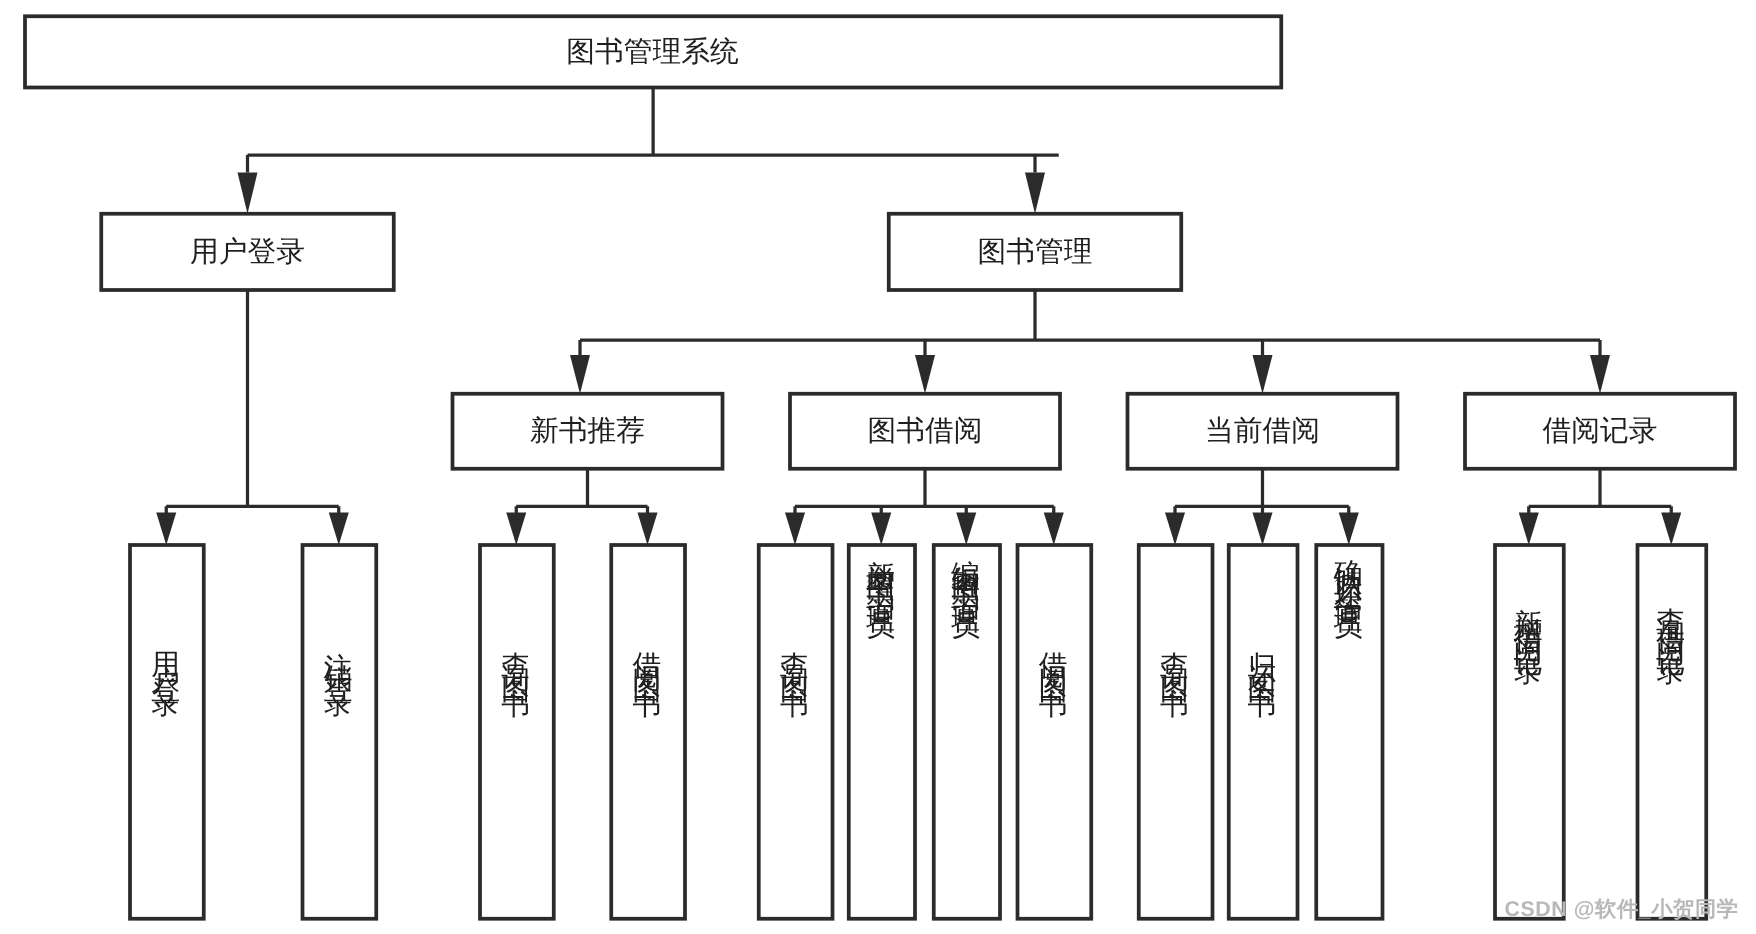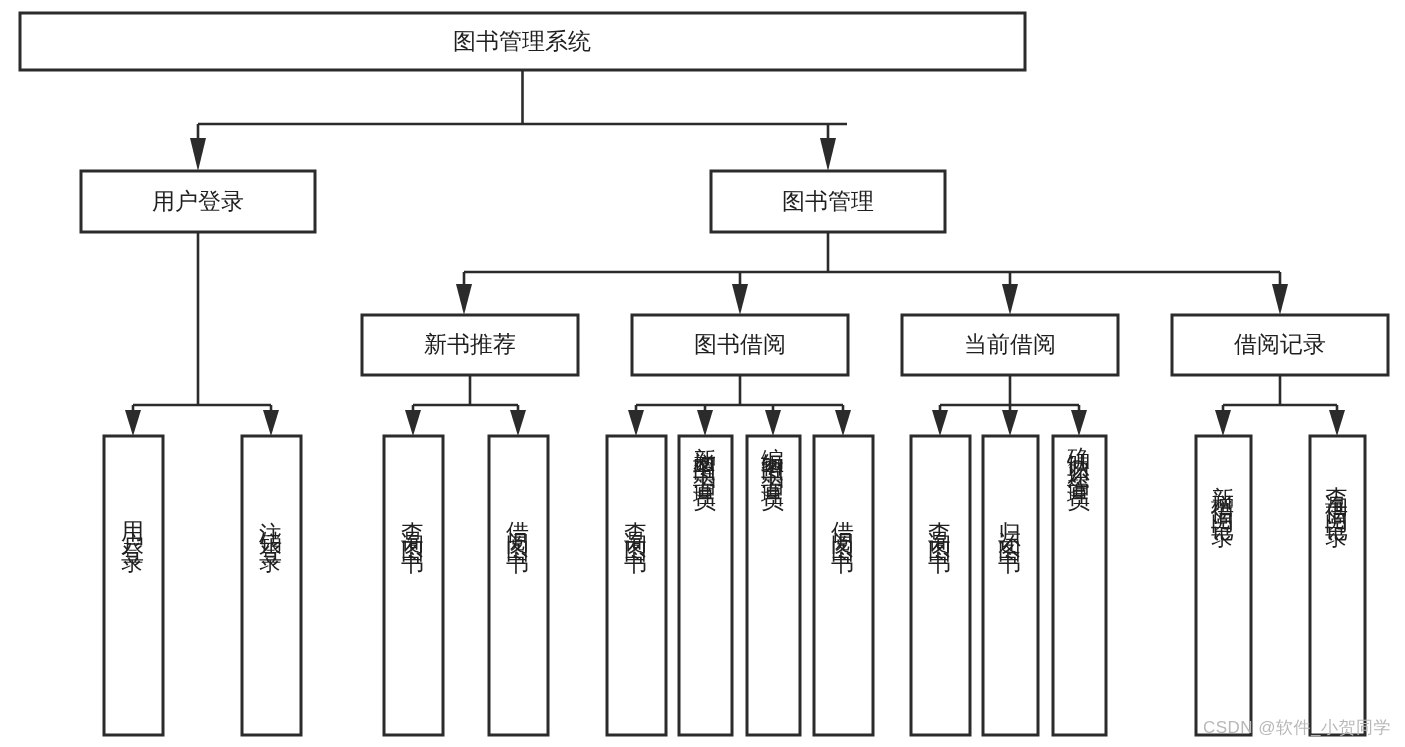--- a/index.html
+++ b/index.html
@@ -58,20 +58,21 @@
   .watermark {
     position: absolute;
     right: 14px;
     bottom: 6px;
     font-family: "Liberation Sans", "DejaVu Sans", sans-serif;
     font-size: 17px;
     color: #b8b8b8;
     letter-spacing: 0.5px;
     white-space: nowrap;
     user-select: none;
+    font-weight: bold;
   }
 </style>
 </head>
 <body>
 
 <div id="diagram-root">
 
   <svg id="flow" viewBox="0 0 1405 747" xmlns="http://www.w3.org/2000/svg">
 
     <g>

